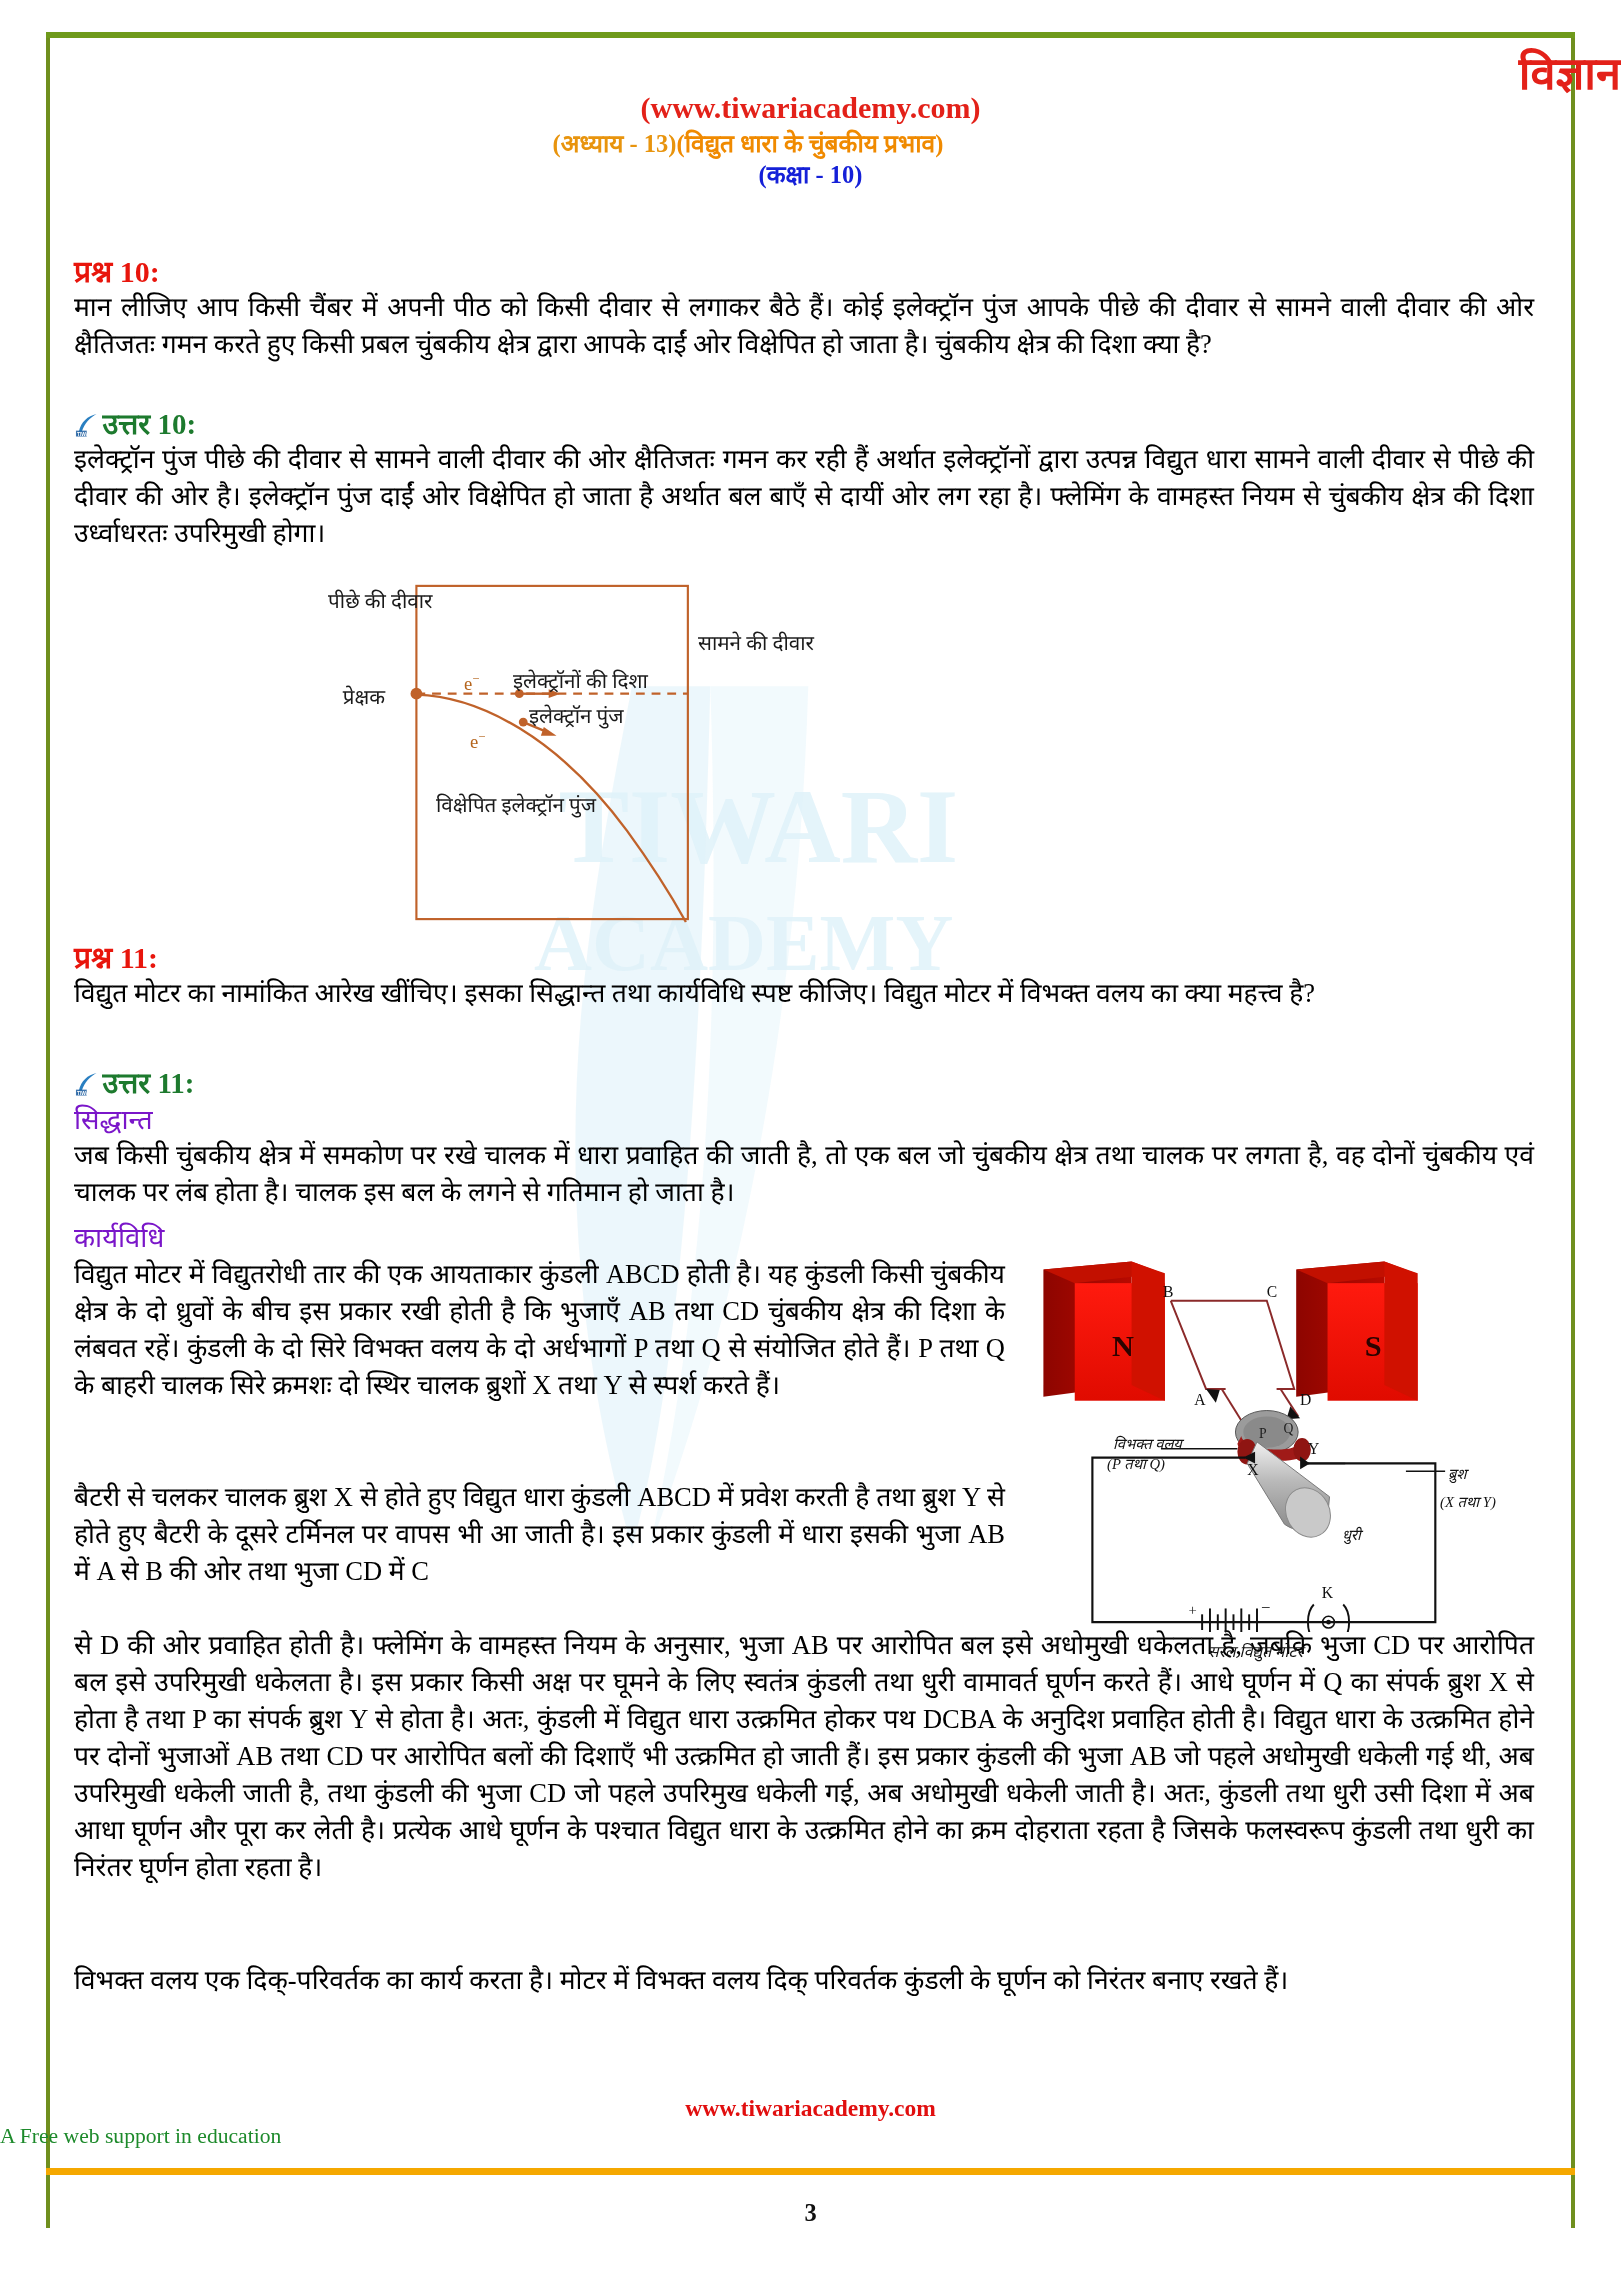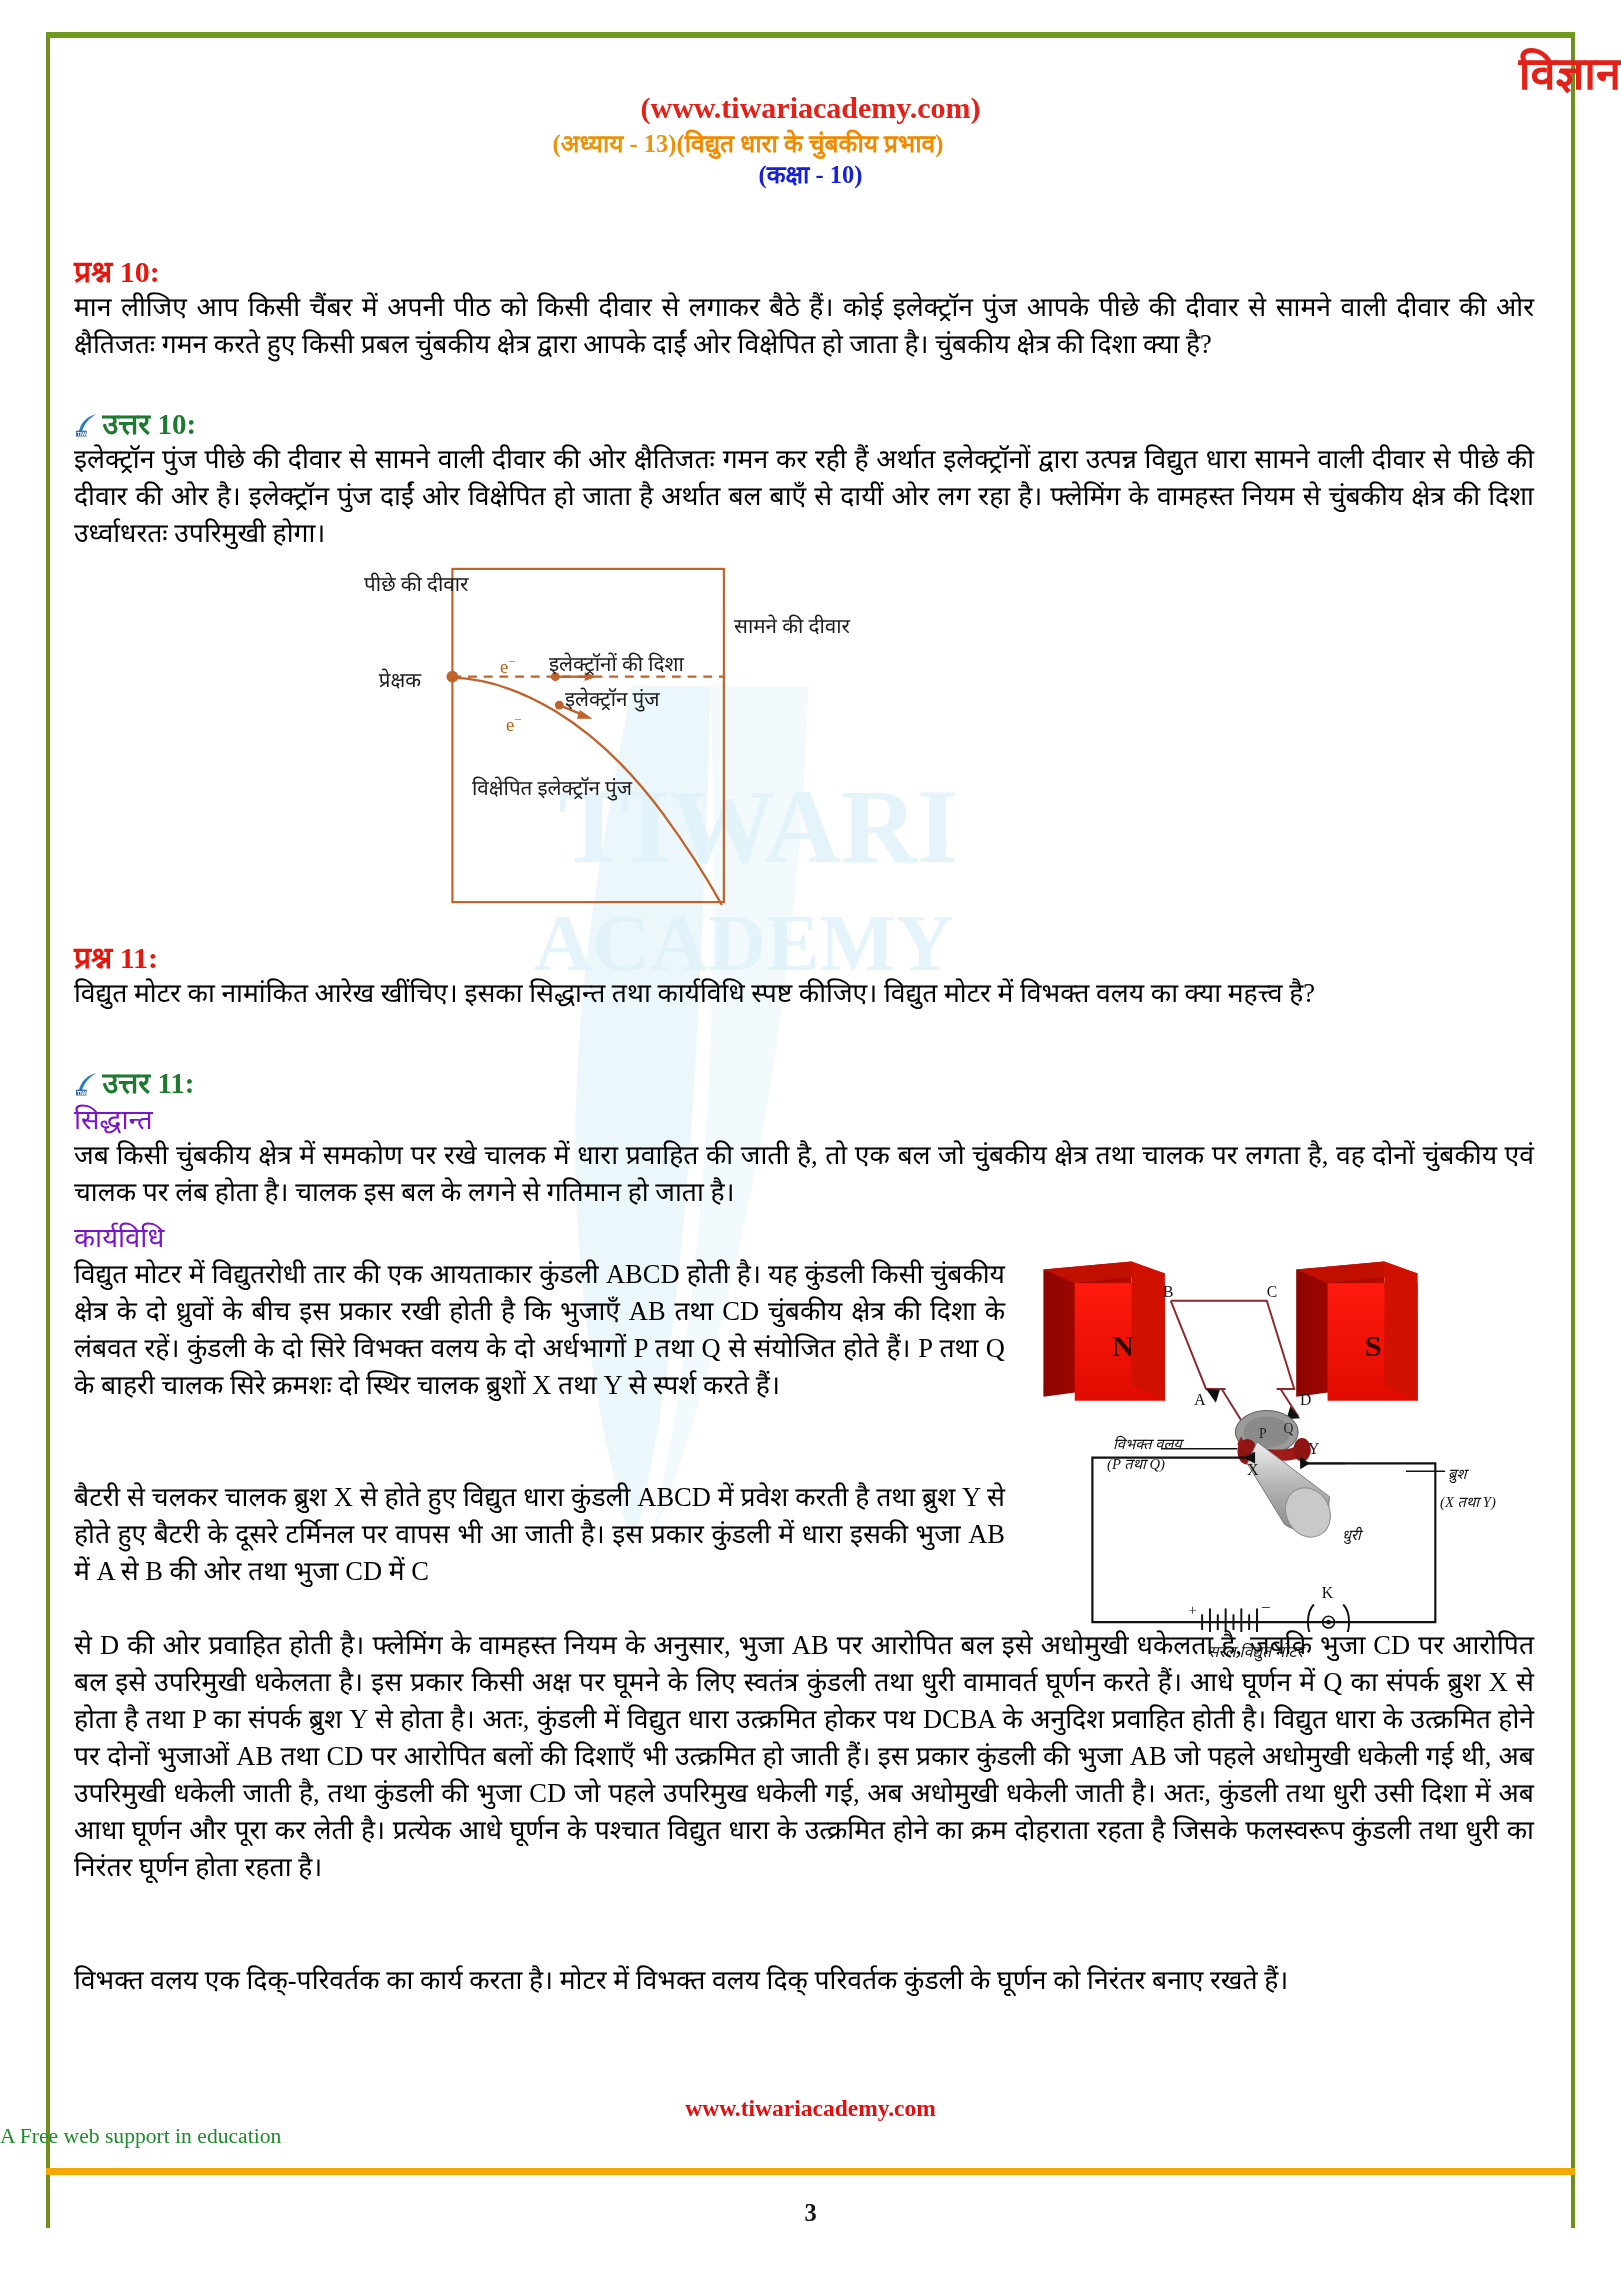--- a/index.html
+++ b/index.html
@@ -79,21 +79,21 @@
   }
 
   
   .watermark{
     position:absolute;left:387px;top:686px;width:627px;height:882px;
     opacity:.5;pointer-events:none;
   }
 
   
   .diagram1{
-    position:absolute;left:333px;top:564px;width:843px;height:343px;margin-left:36px;
+    position:absolute;left:333px;top:581px;width:843px;height:343px;
   }
   .diagram1 .lbl{
     position:absolute;font-size:20.6px;color:#1a1a1a;font-family:"Liberation Serif",serif;
     white-space:nowrap;
   }
   .diagram1 .lbl-o{
     position:absolute;font-size:18.6px;color:#b5651d;font-family:"Liberation Serif",serif;
     white-space:nowrap;
   }
 

